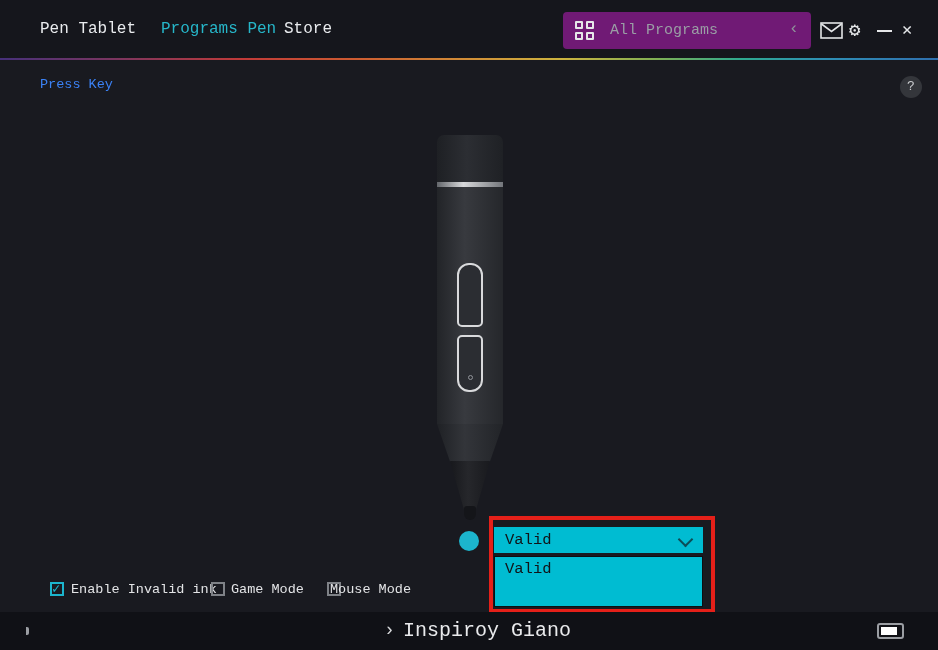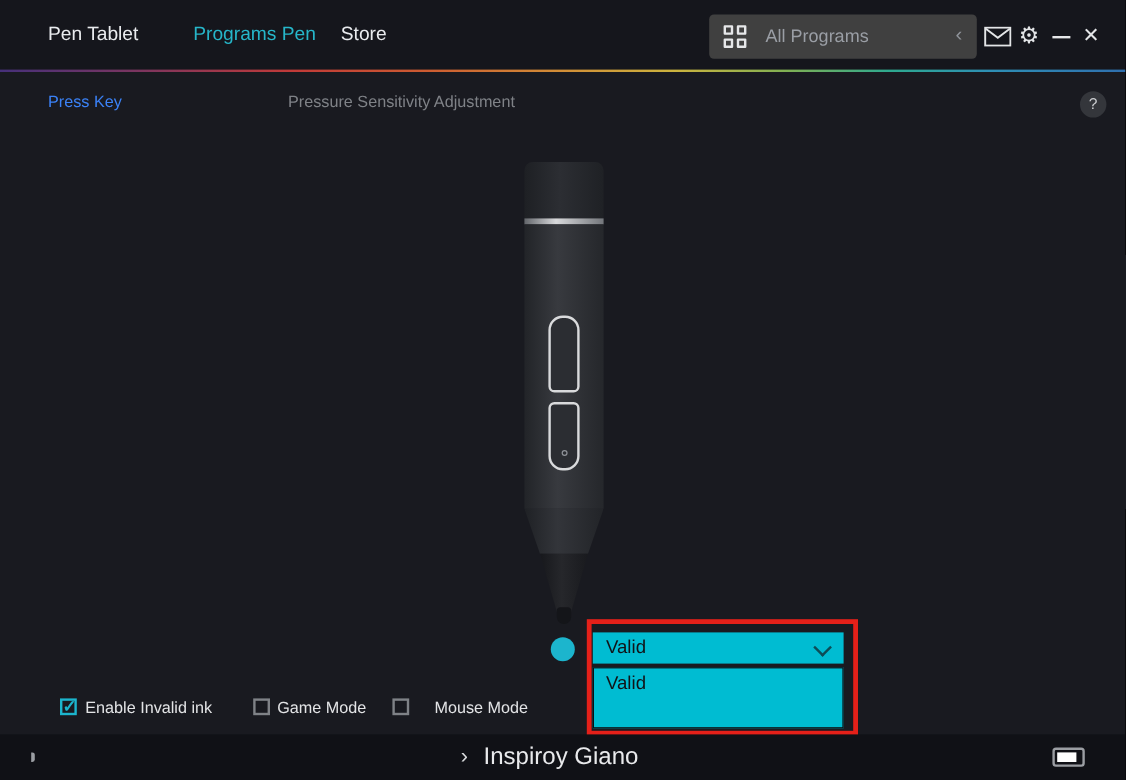--- a/index.html
+++ b/index.html
@@ -1,30 +1,30 @@
 <!DOCTYPE html>
 <html><head>
 <meta charset="utf-8">
 <style>
   html,body{margin:0;padding:0;background:#000;}
   .screen{
     position:relative;width:938px;height:650px;overflow:hidden;
     background:#191a20;
-    font-family:Liberation Sans, sans-serif;
+    font-family:Liberation Mono, monospace;
     -webkit-font-smoothing:antialiased;
   }
   .abs{position:absolute;}
 
   
   .topbar{left:0;top:0;width:938px;height:58px;background:#15161c;}
   .grad-line{left:0;top:58px;width:938px;height:2px;
     background:linear-gradient(90deg,#46307a 0%,#7a3560 12%,#c13a38 26%,#cd5c31 38%,#d28f37 50%,#ccb43f 60%,#7fb054 70%,#2ea98f 79%,#2e8fb5 88%,#2f6fae 100%);}
   .tab{top:20px;font-size:16px;font-weight:500;color:#e9ebee;cursor:pointer;white-space:nowrap;}
   .tab.active{color:#26b6c9;}
-  .prog{left:591px;top:12px;width:223px;height:37px;background:#404040;border-radius:4px;}
+  .prog{left:563px;top:12px;width:248px;height:37px;background:#701a75;border-radius:4px;}
   .grid-icon{left:12px;top:9px;width:21px;height:21px;display:grid;grid-template-columns:8px 8px;grid-template-rows:8px 8px;gap:3px;}
   .grid-icon span{border:2px solid #e6e7e9;box-sizing:border-box;border-radius:1px;}
   .prog-label{left:47px;top:10px;font-size:15px;color:#9a9ea5;}
   .collapse{right:12px;top:7px;font-size:17px;color:#8f939a;}
   .winicon{color:#e3e5e7;}
   .gear{left:849px;top:18px;font-size:19px;}
   .minus{left:877px;top:30px;width:15px;height:2px;background:#e6e7e9;}
   .close{left:902px;top:19px;font-size:17px;}
 
   
@@ -103,21 +103,20 @@
       <path d="M1.5 2 L11.5 9.5 L21.5 2" fill="none" stroke="#e3e5e7" stroke-width="1.6"></path>
     </svg>
   </div>
   <div class="abs winicon gear">⚙</div>
   <div class="abs minus"></div>
   <div class="abs winicon close">✕</div>
 
   <div class="abs grad-line"></div>
 
   <div class="abs presskey">Press Key</div>
-  <div class="abs pressure">Pressure Sensitivity Adjustment</div>
   <div class="abs help">?</div>
 
   <div class="abs pen">
     <div class="abs pen-cap"></div>
     <div class="abs pen-ring"></div>
     <div class="abs pen-body"></div>
     <div class="abs pen-shoulder"></div>
     <div class="abs pen-tip"></div>
     <div class="abs pen-nub"></div>
     <div class="abs pen-btn upper"></div>
@@ -137,21 +136,21 @@
 
   <div class="abs cbx checked" style="left:50px">
     <span class="mark">✓</span>
   </div>
   <div class="abs cbx-label" style="left:71px">Enable Invalid ink</div>
 
   <div class="abs cbx" style="left:211px"></div>
   <div class="abs cbx-label" style="left:231px">Game Mode</div>
 
   <div class="abs cbx" style="left:327px"></div>
-  <div class="abs cbx-label" style="left:362px">Mouse Mode</div>
+  <div class="abs cbx-label" style="left:330px">Mouse Mode</div>
 
   <div class="abs footer">
     <div class="abs dev-chev">›</div>
     <div class="abs dev-name">Inspiroy Giano</div>
     <div class="abs battery">
       <div class="battery-fill"></div>
     </div>
     <div class="abs battery-cap"></div>
   </div>
 

